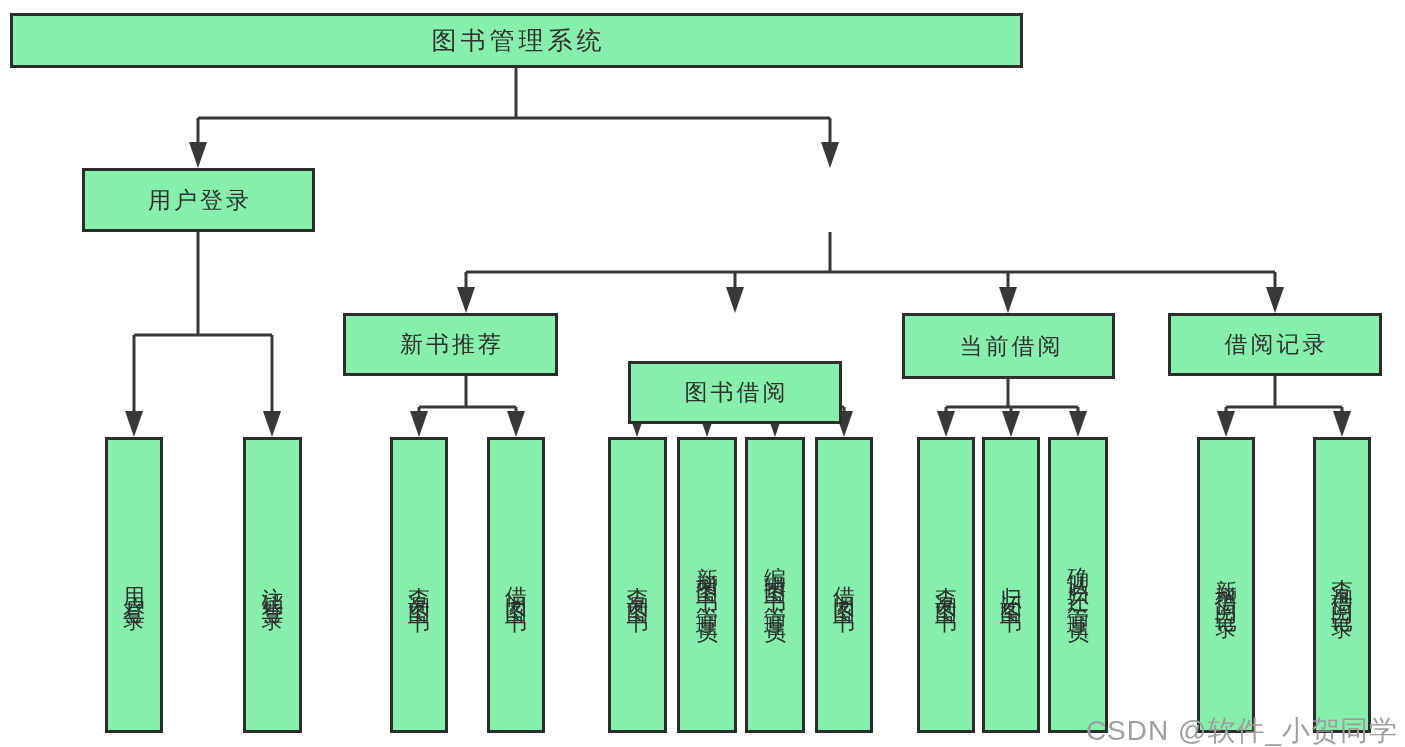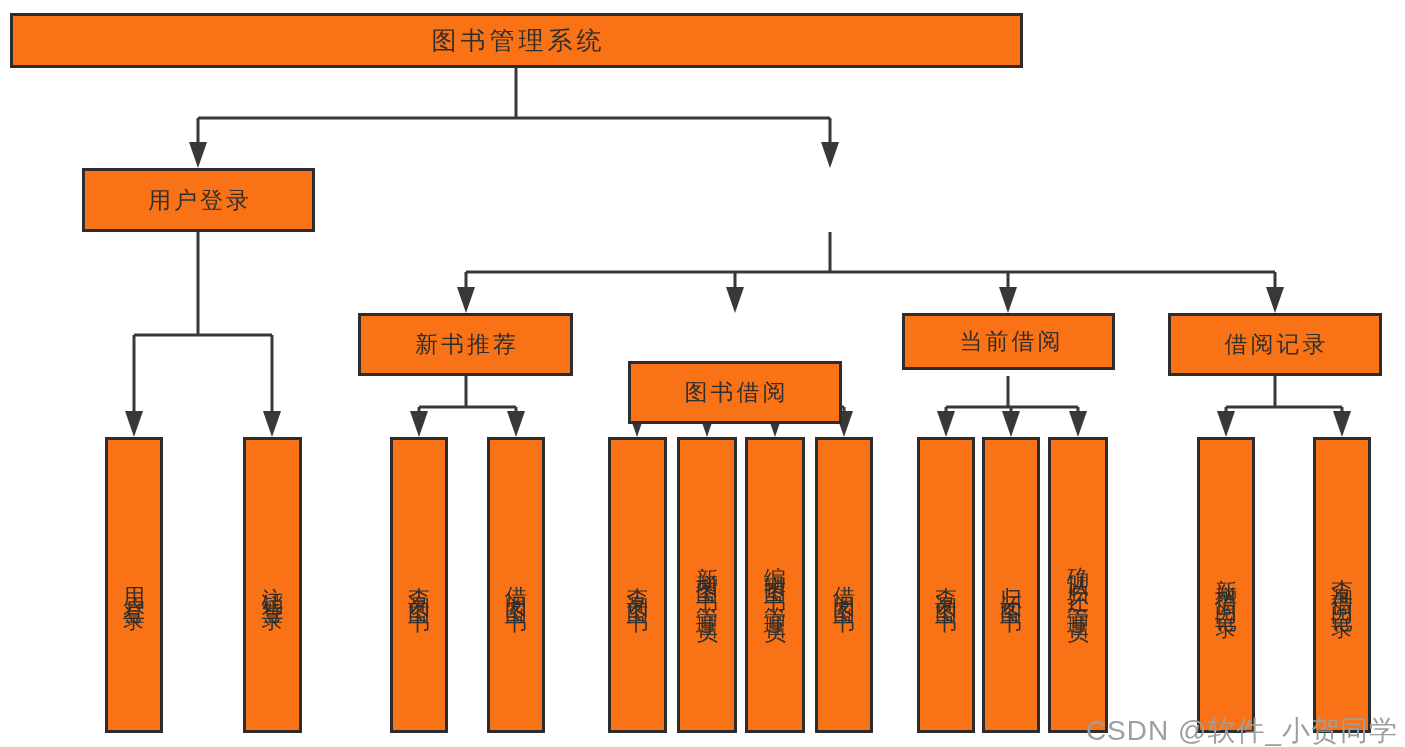--- a/index.html
+++ b/index.html
@@ -18,21 +18,21 @@
   .connectors {
     position: absolute;
     left: 0;
     top: 0;
     width: 1405px;
     height: 747px;
   }
   .node {
     position: absolute;
     box-sizing: border-box;
-    background: #f97316;
+    background: #86efac;
     border: 3px solid #2d2d2d;
     color: #2f2f2f;
     display: flex;
     align-items: center;
     justify-content: center;
     text-align: center;
   }
   .node.h {
     font-size: 23px;
     letter-spacing: 3px;
@@ -105,23 +105,23 @@
       <polygon points="1069,411 1087,411 1078,437"></polygon>
       <polygon points="1217,411 1235,411 1226,437"></polygon>
       <polygon points="1333,411 1351,411 1342,437"></polygon>
     </g>
   </svg>
 
   <div class="node h title" style="left:10px; top:13px; width:1013px; height:55px;">图书管理系统</div>
 
   <div class="node h" style="left:82px; top:168px; width:233px; height:64px;">用户登录</div>
 
-  <div class="node h" style="left:358px; top:313px; width:215px; height:63px;">新书推荐</div>
+  <div class="node h" style="left:343px; top:313px; width:215px; height:63px;">新书推荐</div>
   <div class="node h" style="left:628px; top:313px; width:214px; height:63px;margin-top:48px;">图书借阅</div>
-  <div class="node h" style="left:902px; top:313px; width:213px; height:57px;padding-left:6px;">当前借阅</div>
+  <div class="node h" style="left:902px; top:313px; width:213px; height:66px;padding-left:6px;">当前借阅</div>
   <div class="node h" style="left:1168px; top:313px; width:214px; height:63px;">借阅记录</div>
 
   <div class="node v" style="left:105px; top:437px; width:58px; height:296px;">用户登录</div>
   <div class="node v" style="left:243px; top:437px; width:59px; height:296px;">注销登录</div>
 
   <div class="node v" style="left:390px; top:437px; width:58px; height:296px;">查询图书</div>
   <div class="node v" style="left:487px; top:437px; width:58px; height:296px;">借阅图书</div>
 
   <div class="node v" style="left:608px; top:437px; width:59px; height:296px;">查询图书</div>
   <div class="node v" style="left:677px; top:437px; width:60px; height:296px;">新增图书（管理员）</div>

